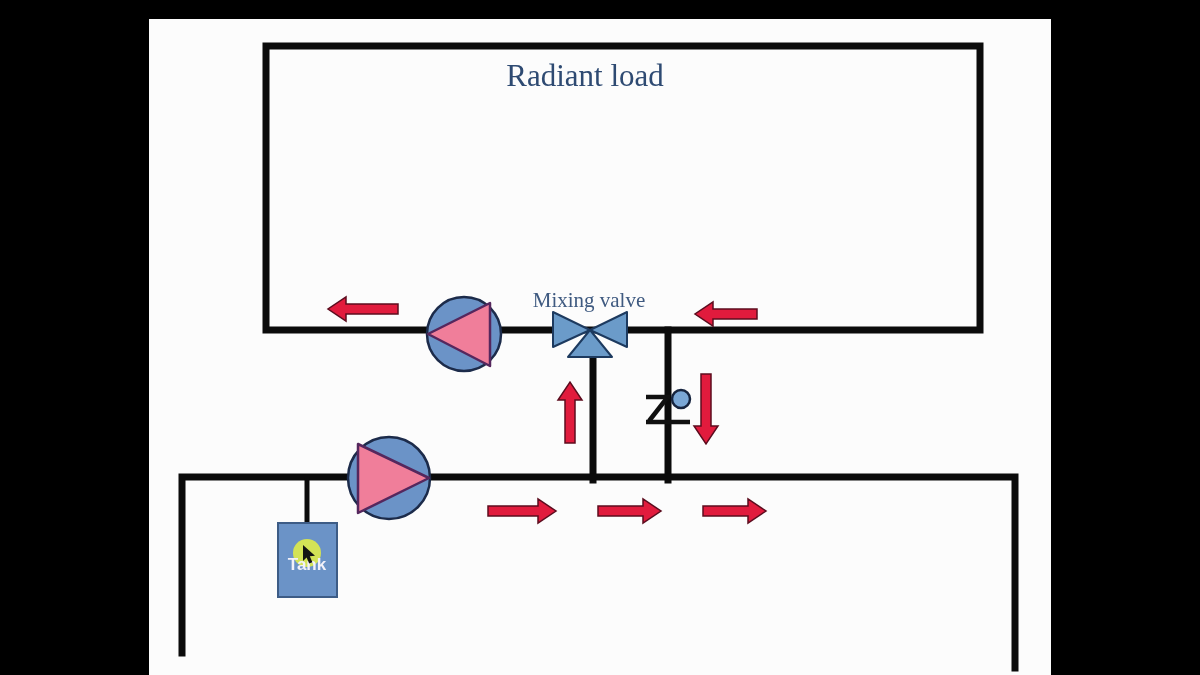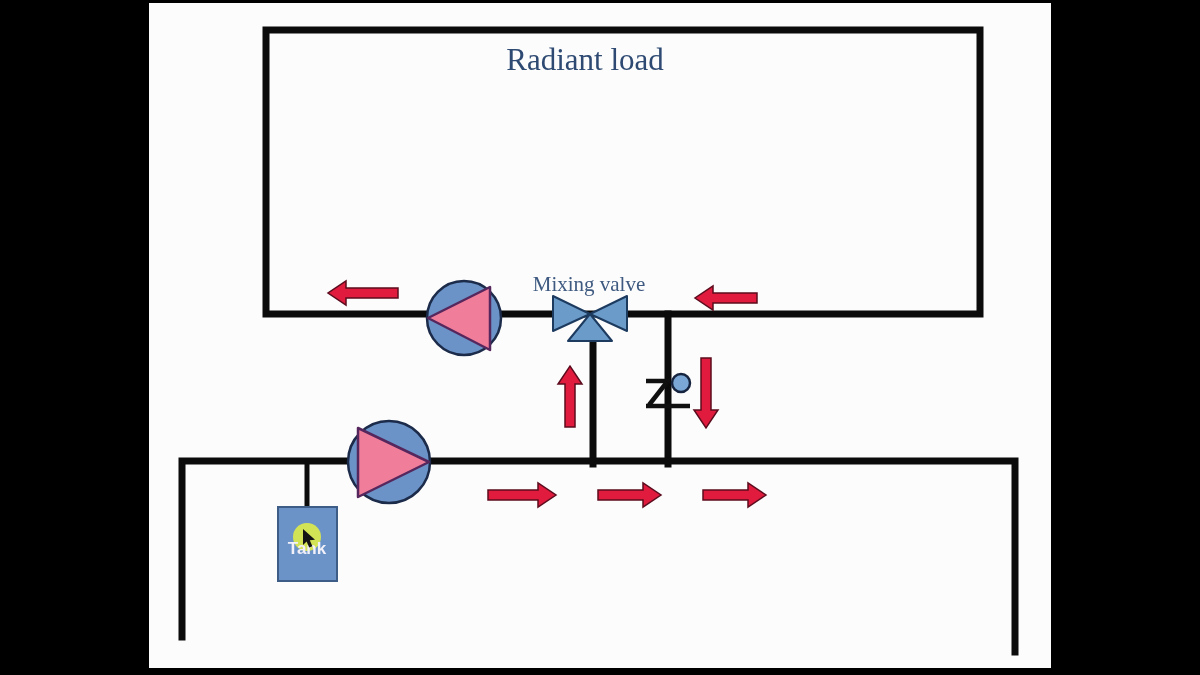--- a/index.html
+++ b/index.html
@@ -8,20 +8,21 @@
     width: 1200px;
     height: 675px;
     background: var(--letterbox, #000);
     overflow: hidden;
     font-family: "Liberation Sans", sans-serif;
   }
   .stage {
     position: relative;
     width: 1200px;
     height: 506px;
+    margin-top: 16px;
   }
   .letterbox-bar {
     position: absolute;
     top: 0;
     height: 675px;
     background: var(--letterbox, #000);
     z-index: 3;
   }
   .letterbox-left  { left: 0;      width: 149px; }
   .letterbox-right { left: 1051px; width: 149px; }

